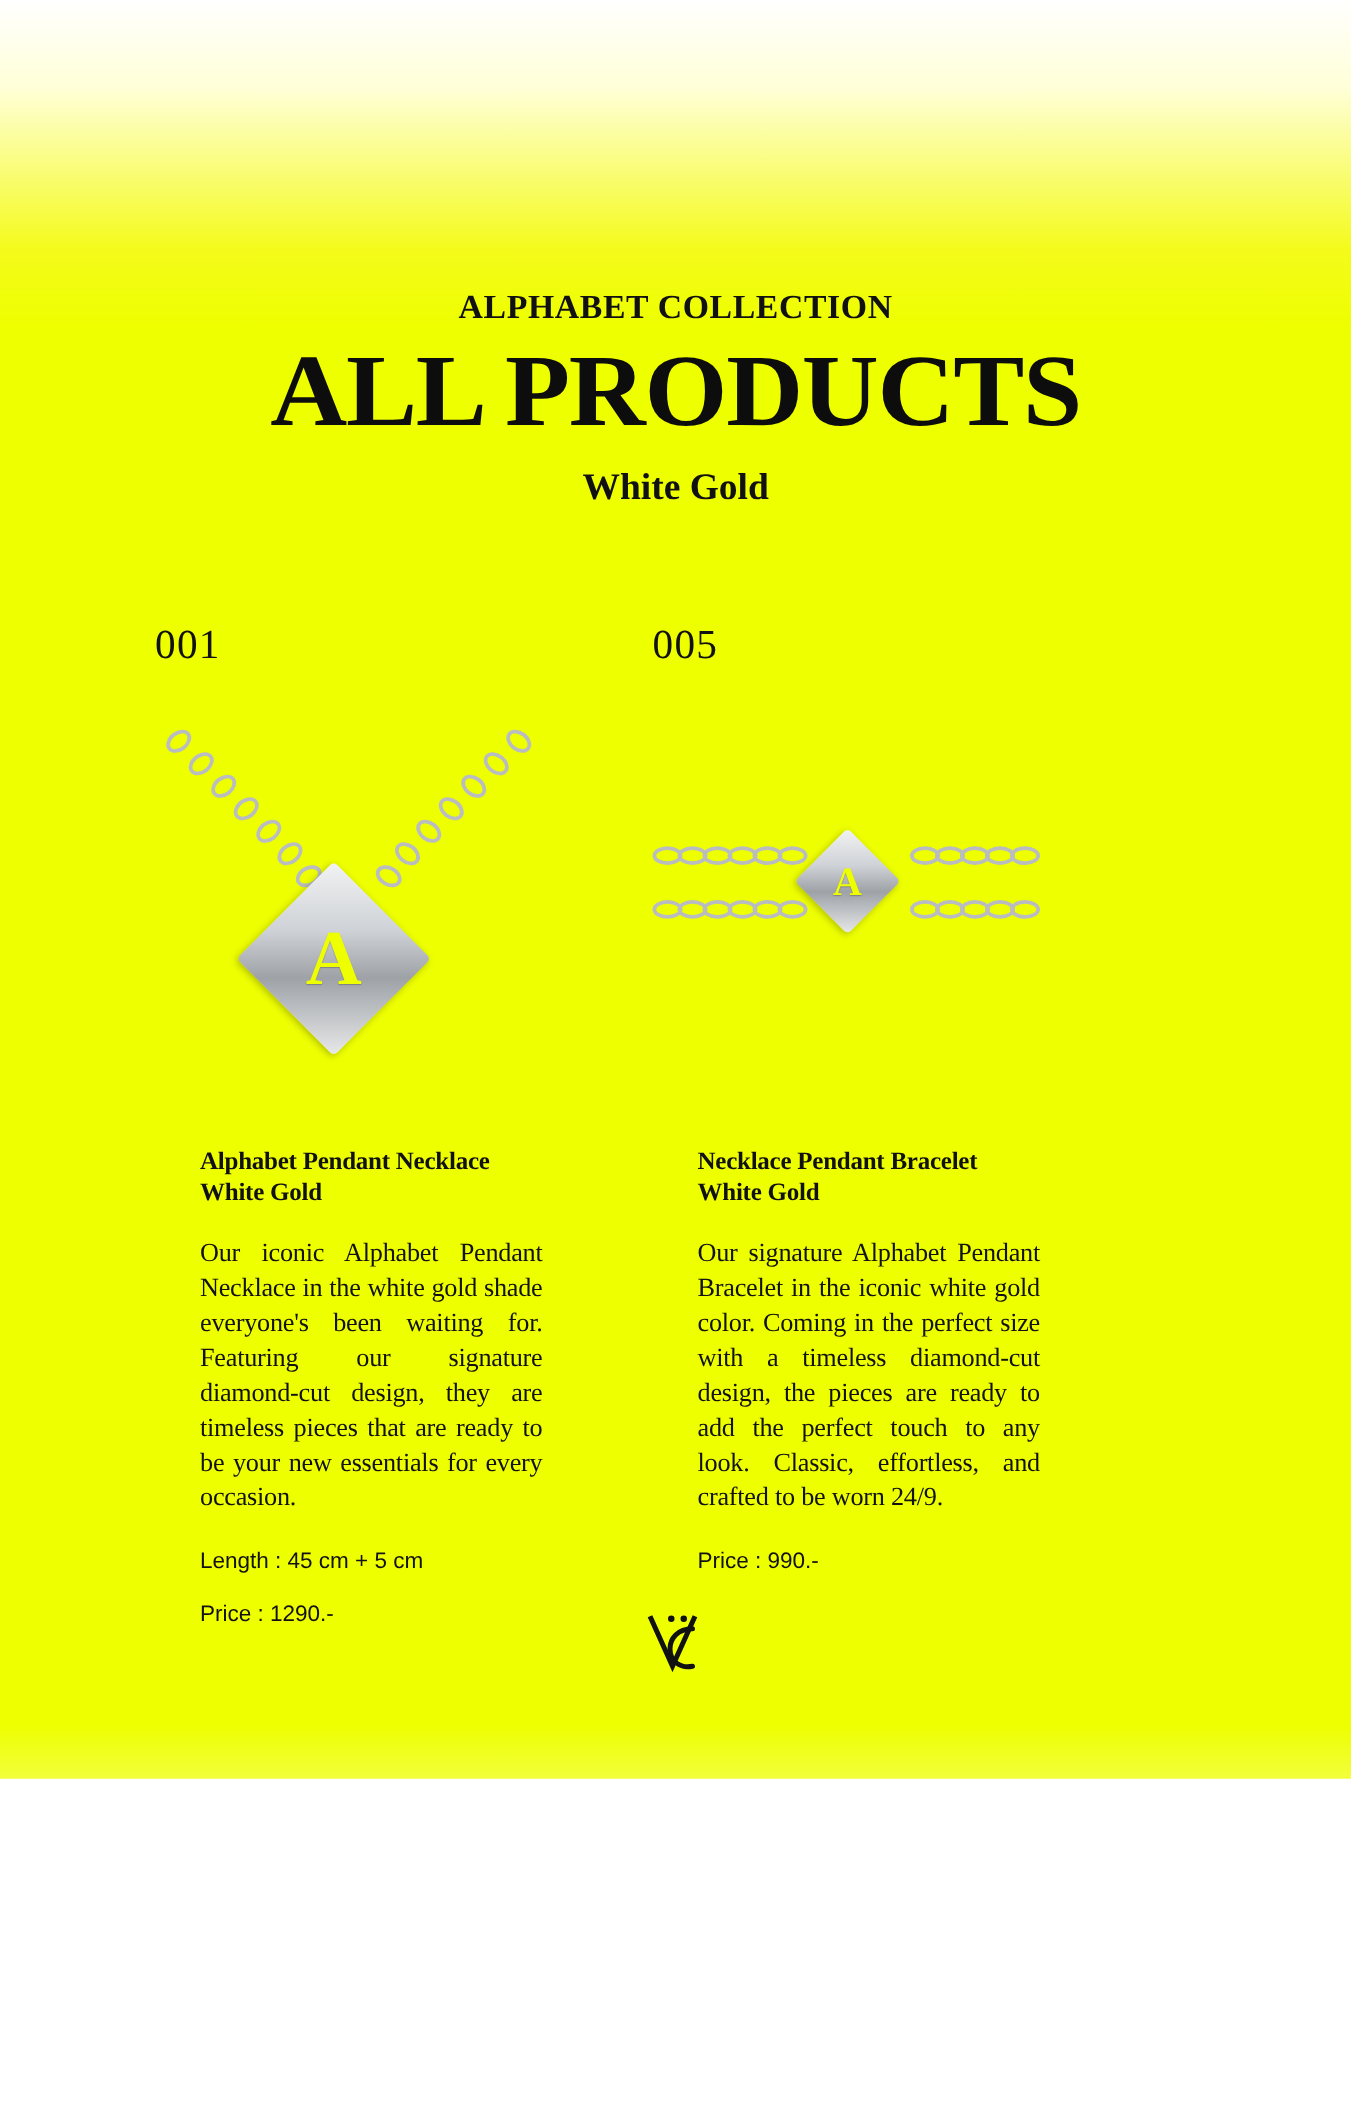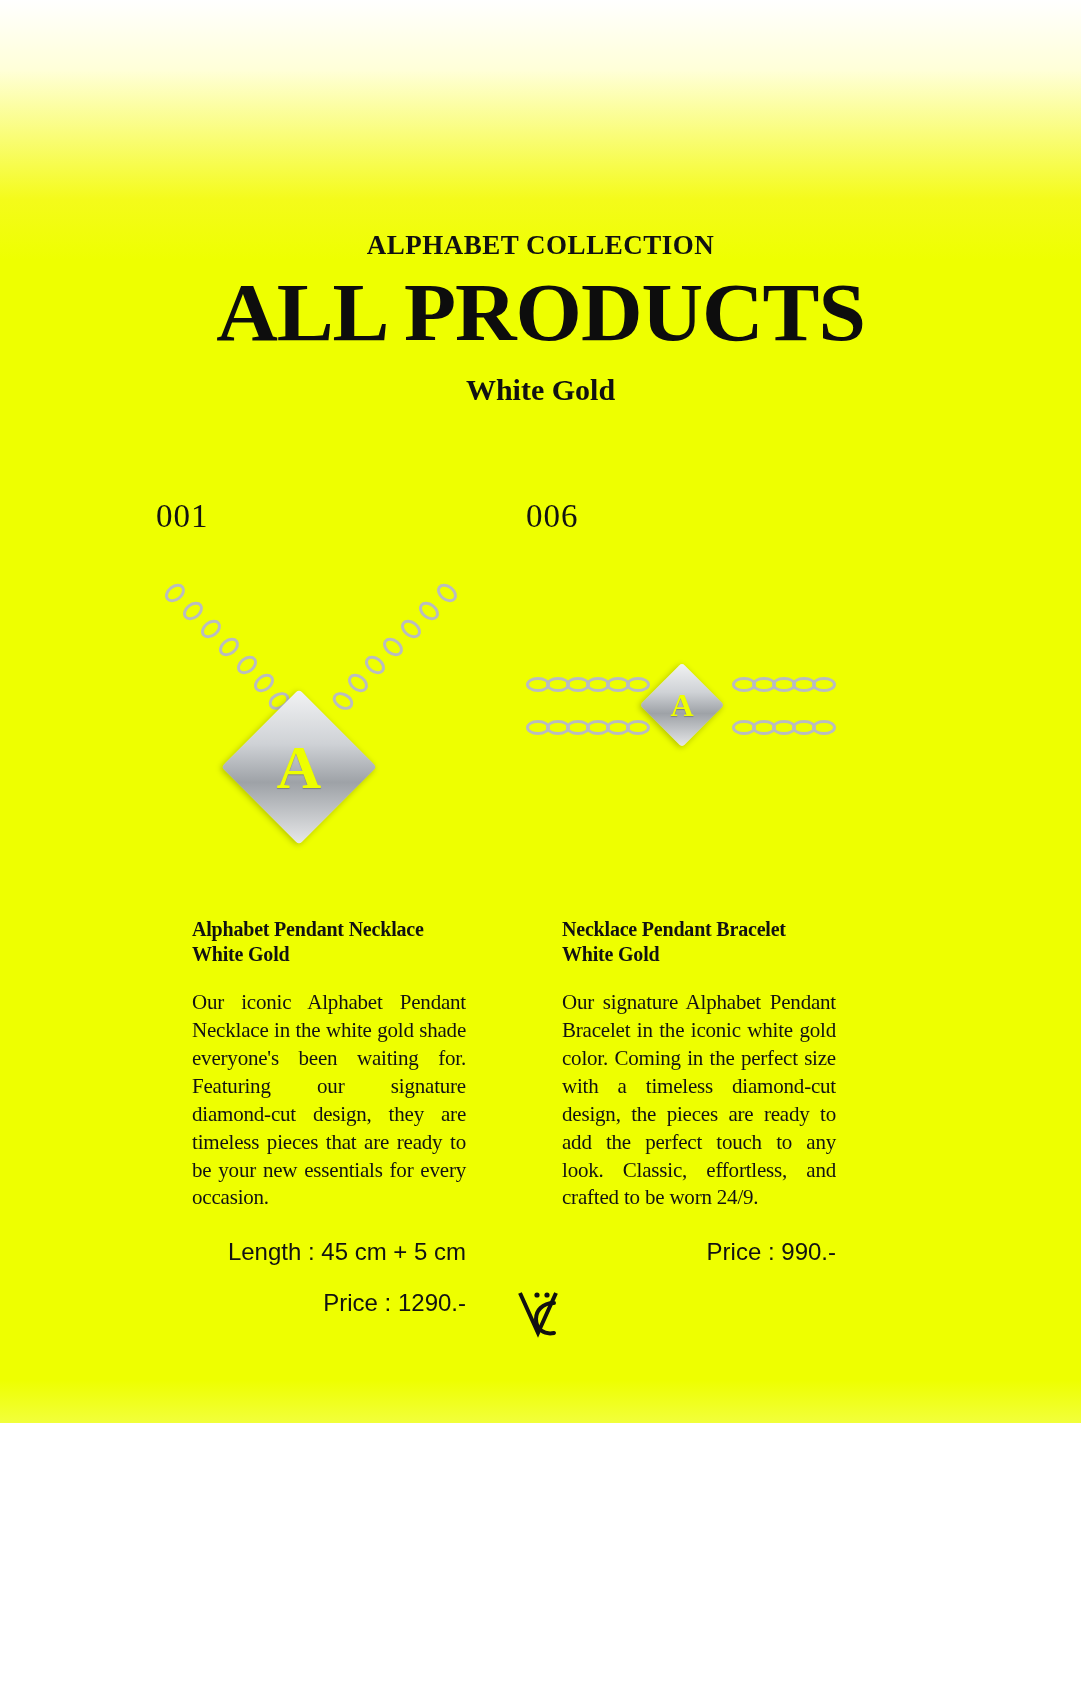--- a/index.html
+++ b/index.html
@@ -63,24 +63,24 @@
     font-size: 30px;
     color: #111111;
     margin-top: 20px;
     line-height: 1;
   }
 
   
   .grid {
     position: absolute;
     top: 500px;
-    left: 156px;
+    left: 124px;
     width: 800px;
     display: flex;
-    gap: 60px;
+    gap: 88px;
   }
   .col {
     width: 310px;
     position: relative;
   }
   .code {
     font-family: "Liberation Serif", serif;
     font-size: 33px;
     letter-spacing: 1px;
     color: #121212;
@@ -141,24 +141,23 @@
     font-family: Liberation Serif, serif;
     font-size: 21px;
     line-height: 1.33;
     color: #121212;
     text-align: justify;
     letter-spacing: -0.2px;
   }
   .p-meta {
     margin-top: 24px;
     font-family: "Liberation Sans", sans-serif;
-    font-size: 24px;
+    font-size: 18px;
     color: #121212;
     line-height: 1.35;
-    text-align: right;
   }
   .p-meta + .p-meta { margin-top: 18px; }
 
   
   .col-1 .info { margin-top: 40px; }
   .col-2 .photo { padding-top: 70px; }
   .col-2 .info { margin-top: 40px; }
 
   
   .footer {
@@ -216,21 +215,21 @@
       <div class="info">
         <div class="p-title">Alphabet Pendant Necklace</div>
         <div class="p-title">White Gold</div>
         <div class="p-desc">Our iconic Alphabet Pendant Necklace in the white gold shade everyone's been waiting for. Featuring our signature diamond-cut design, they are timeless pieces that are ready to be your new essentials for every occasion.</div>
         <div class="p-meta">Length : 45 cm + 5 cm</div>
         <div class="p-meta">Price : 1290.-</div>
       </div>
     </div>
 
     <div class="col col-2">
-      <div class="code">006</div>
+      <div class="code">005</div>
 
       <div class="photo">
 
         <div class="link" style="left:0px;   top:130px; width:24px; height:15px;"></div>
         <div class="link" style="left:20px;  top:130px; width:24px; height:15px;"></div>
         <div class="link" style="left:40px;  top:130px; width:24px; height:15px;"></div>
         <div class="link" style="left:60px;  top:130px; width:24px; height:15px;"></div>
         <div class="link" style="left:80px;  top:130px; width:24px; height:15px;"></div>
         <div class="link" style="left:100px; top:130px; width:24px; height:15px;"></div>
         <div class="link" style="right:0px;  top:130px; width:24px; height:15px;"></div>

